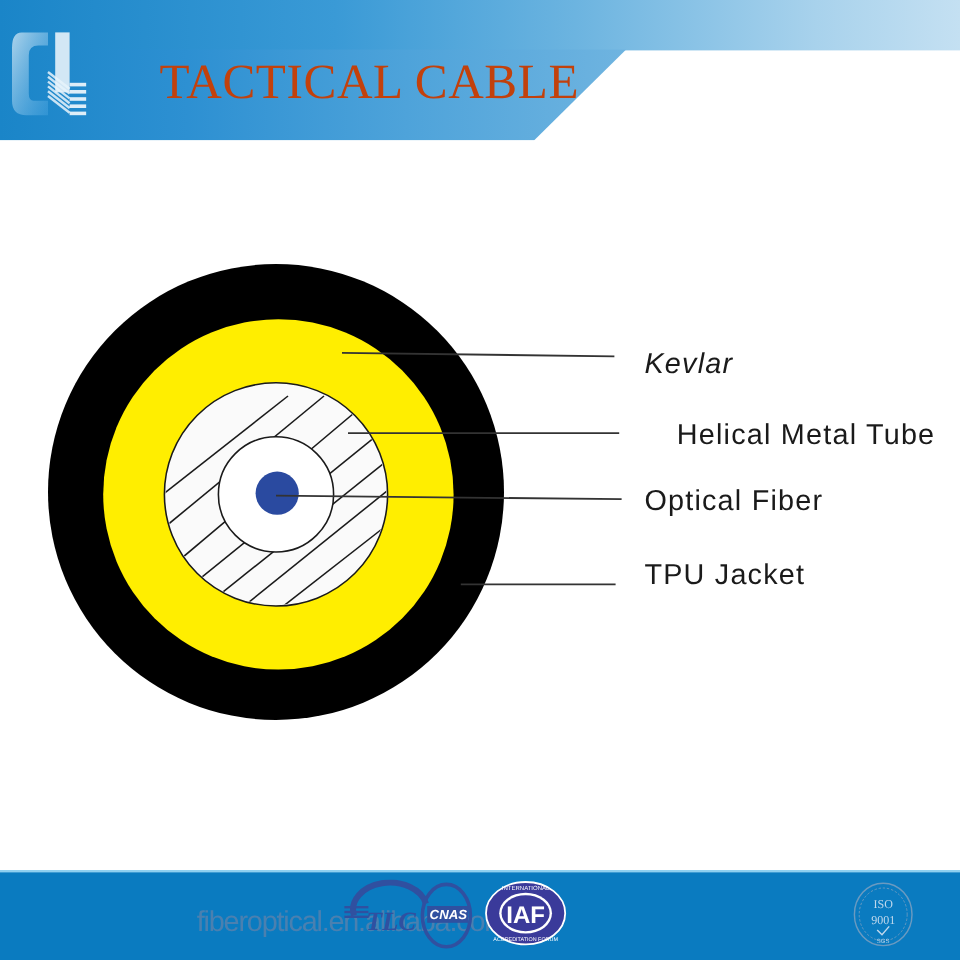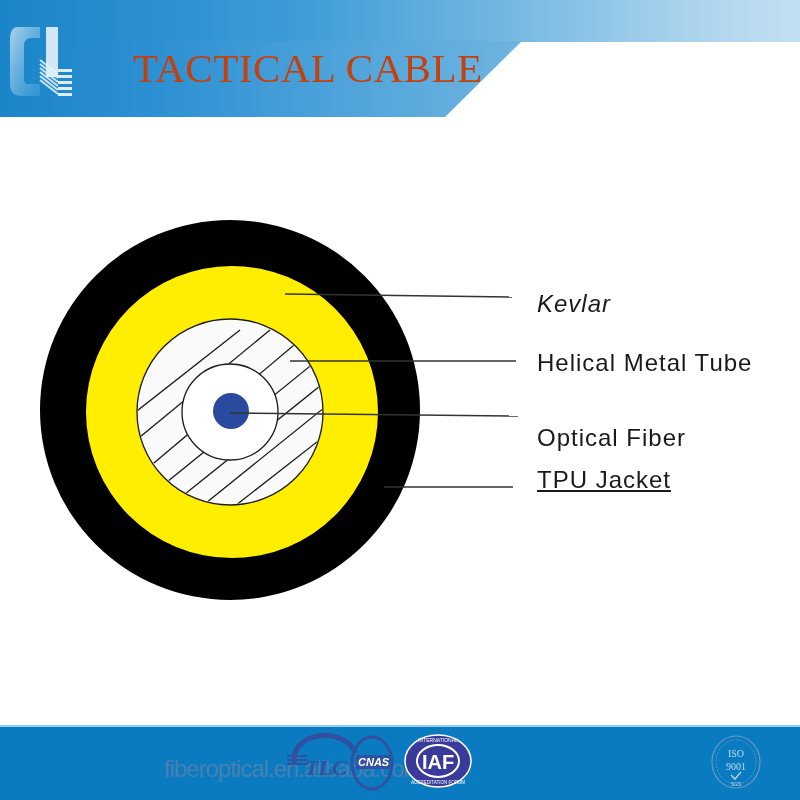--- a/index.html
+++ b/index.html
@@ -113,23 +113,23 @@
   </g>
   <g stroke="#333333" stroke-width="1.5">
     <line x1="285" y1="294" x2="512" y2="297"></line>
     <line x1="290" y1="361" x2="516" y2="361"></line>
     <line x1="230" y1="413" x2="518" y2="416"></line>
     <line x1="384" y1="487" x2="513" y2="487"></line>
   </g>
 </svg>
 
 <div class="label" style="top:290px;font-style:italic;">Kevlar</div>
-<div class="label" style="top:349px;">Helical Metal Tube</div>
-<div class="label" style="top:424px;">Optical Fiber</div>
-<div class="label" style="top:466px;text-decoration:underline;">TPU Jacket</div>
+<div class="label" style="top:349px;margin-left:27px;">Helical Metal Tube</div>
+<div class="label" style="top:404px;">Optical Fiber</div>
+<div class="label" style="top:466px;">TPU Jacket</div>
 
 <div class="footer">
   <div class="footer-url">fiberoptical.en.alibaba.com</div>
 
   <svg class="cert" style="left:285px; top:6px;" width="75" height="56" viewBox="0 0 75 56">
     <path d="M10 30 A30 22 0 0 1 70 20" fill="none" stroke="#3050a0" stroke-width="5"></path>
     <g fill="#3050a0">
       <rect x="2" y="22" width="20" height="2"></rect>
       <rect x="2" y="26" width="20" height="2"></rect>
       <rect x="2" y="30" width="20" height="2"></rect>

